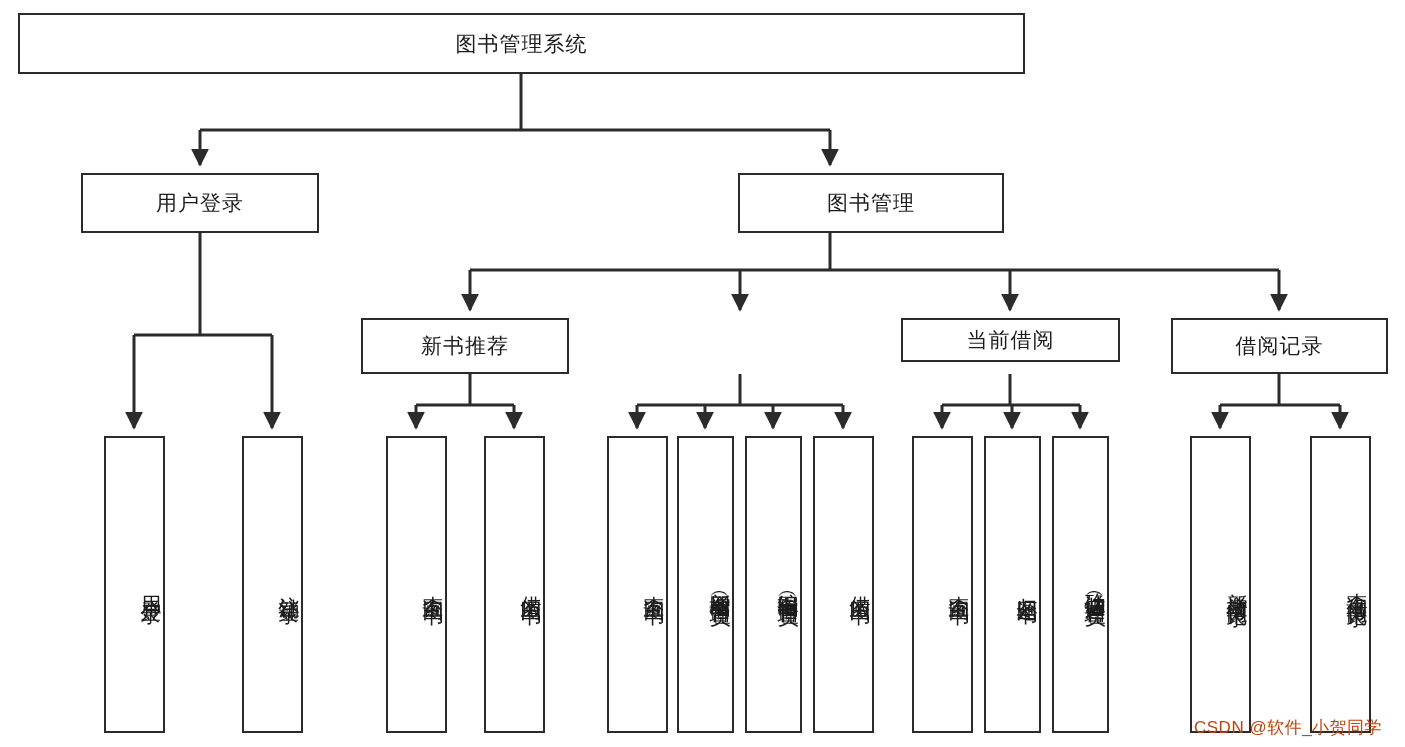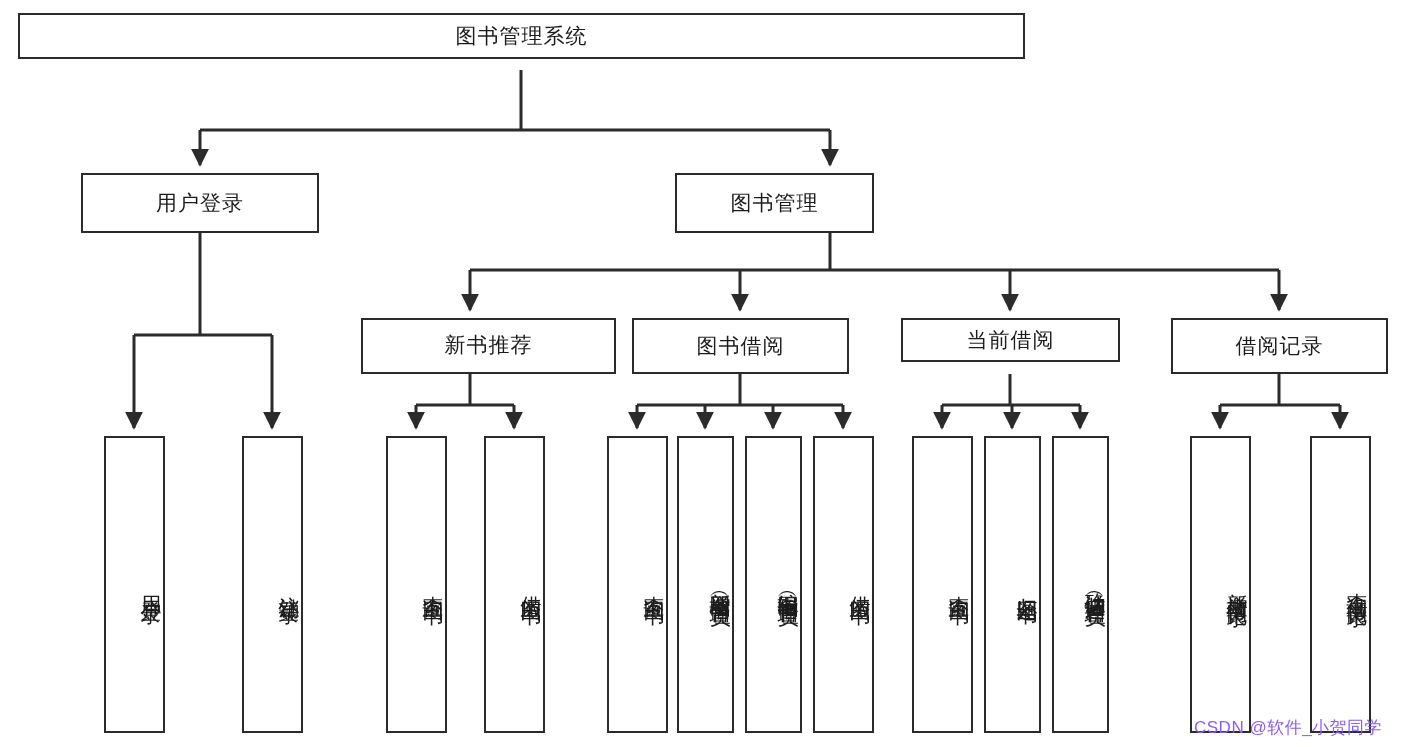--- a/index.html
+++ b/index.html
@@ -50,21 +50,21 @@
     padding-bottom: 6px;
     align-items: flex-start;
     justify-content: center;
   }
   .node.vert.tall-text {
     letter-spacing: 2px;
   }
   .watermark {
     position: absolute;
     font-size: 17px;
-    color: #8b5cf6;
+    color: #c2410c;
     white-space: nowrap;
     letter-spacing: 0.5px;
   }
 </style>
 </head>
 <body>
 
 <div id="canvas">
 
   <svg class="wires" viewBox="0 0 1405 747" xmlns="http://www.w3.org/2000/svg">
@@ -111,36 +111,33 @@
       <path d="M 1012 405 L 1012 428" marker-end="url(#arrow)"></path>
       <path d="M 1080 405 L 1080 428" marker-end="url(#arrow)"></path>
 
       <path d="M 1279 374 L 1279 405"></path>
       <path d="M 1220 405 L 1340 405"></path>
       <path d="M 1220 405 L 1220 428" marker-end="url(#arrow)"></path>
       <path d="M 1340 405 L 1340 428" marker-end="url(#arrow)"></path>
     </g>
   </svg>
 
-  <div class="node horiz" style="left:18px; top:13px; width:1007px; height:46px;">
+  <div class="node horiz" style="left:18px; top:13px; width:1007px; height:61px;">
     <span>图书管理系统</span>
   </div>
 
   <div class="node horiz" style="left:81px; top:173px; width:238px; height:60px;">
     <span>用户登录</span>
   </div>
-  <div class="node horiz" style="left:675px; top:173px; width:199px; height:60px;">
+  <div class="node horiz" style="left:738px; top:173px; width:266px; height:60px;">
     <span>图书管理</span>
   </div>
 
-  <div class="node horiz" style="left:361px; top:318px; width:255px; height:56px;font-family:Liberation Serif, serif;">
+  <div class="node horiz" style="left:361px; top:318px; width:208px; height:56px;">
     <span>新书推荐</span>
-  </div>
-  <div class="node horiz" style="left:632px; top:318px; width:217px; height:56px;">
-    <span>图书借阅</span>
   </div>
   <div class="node horiz" style="left:901px; top:318px; width:219px; height:44px;">
     <span>当前借阅</span>
   </div>
   <div class="node horiz" style="left:1171px; top:318px; width:217px; height:56px;text-align:center;">
     <span>借阅记录</span>
   </div>
 
   <div class="node vert" style="left:104px; top:436px; width:61px; height:297px;">
     <span>用户登录</span>

